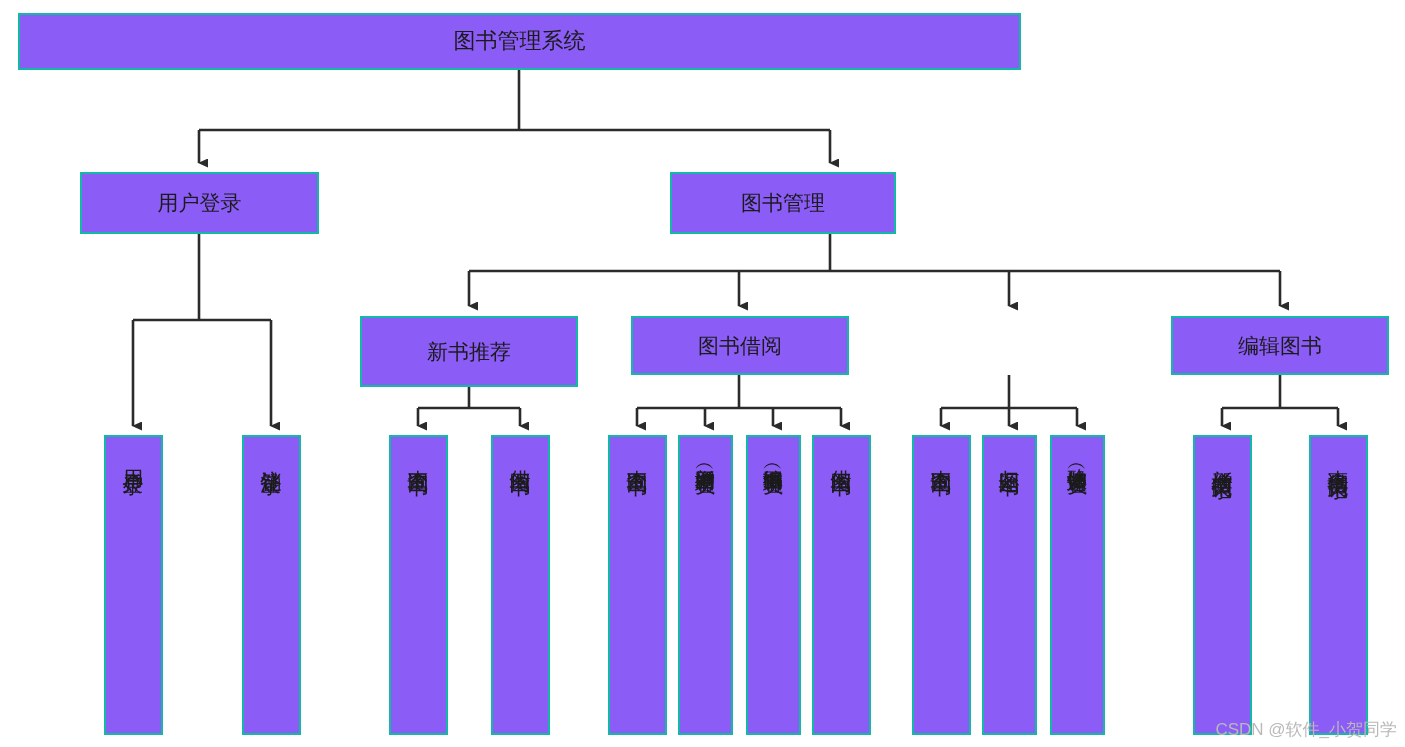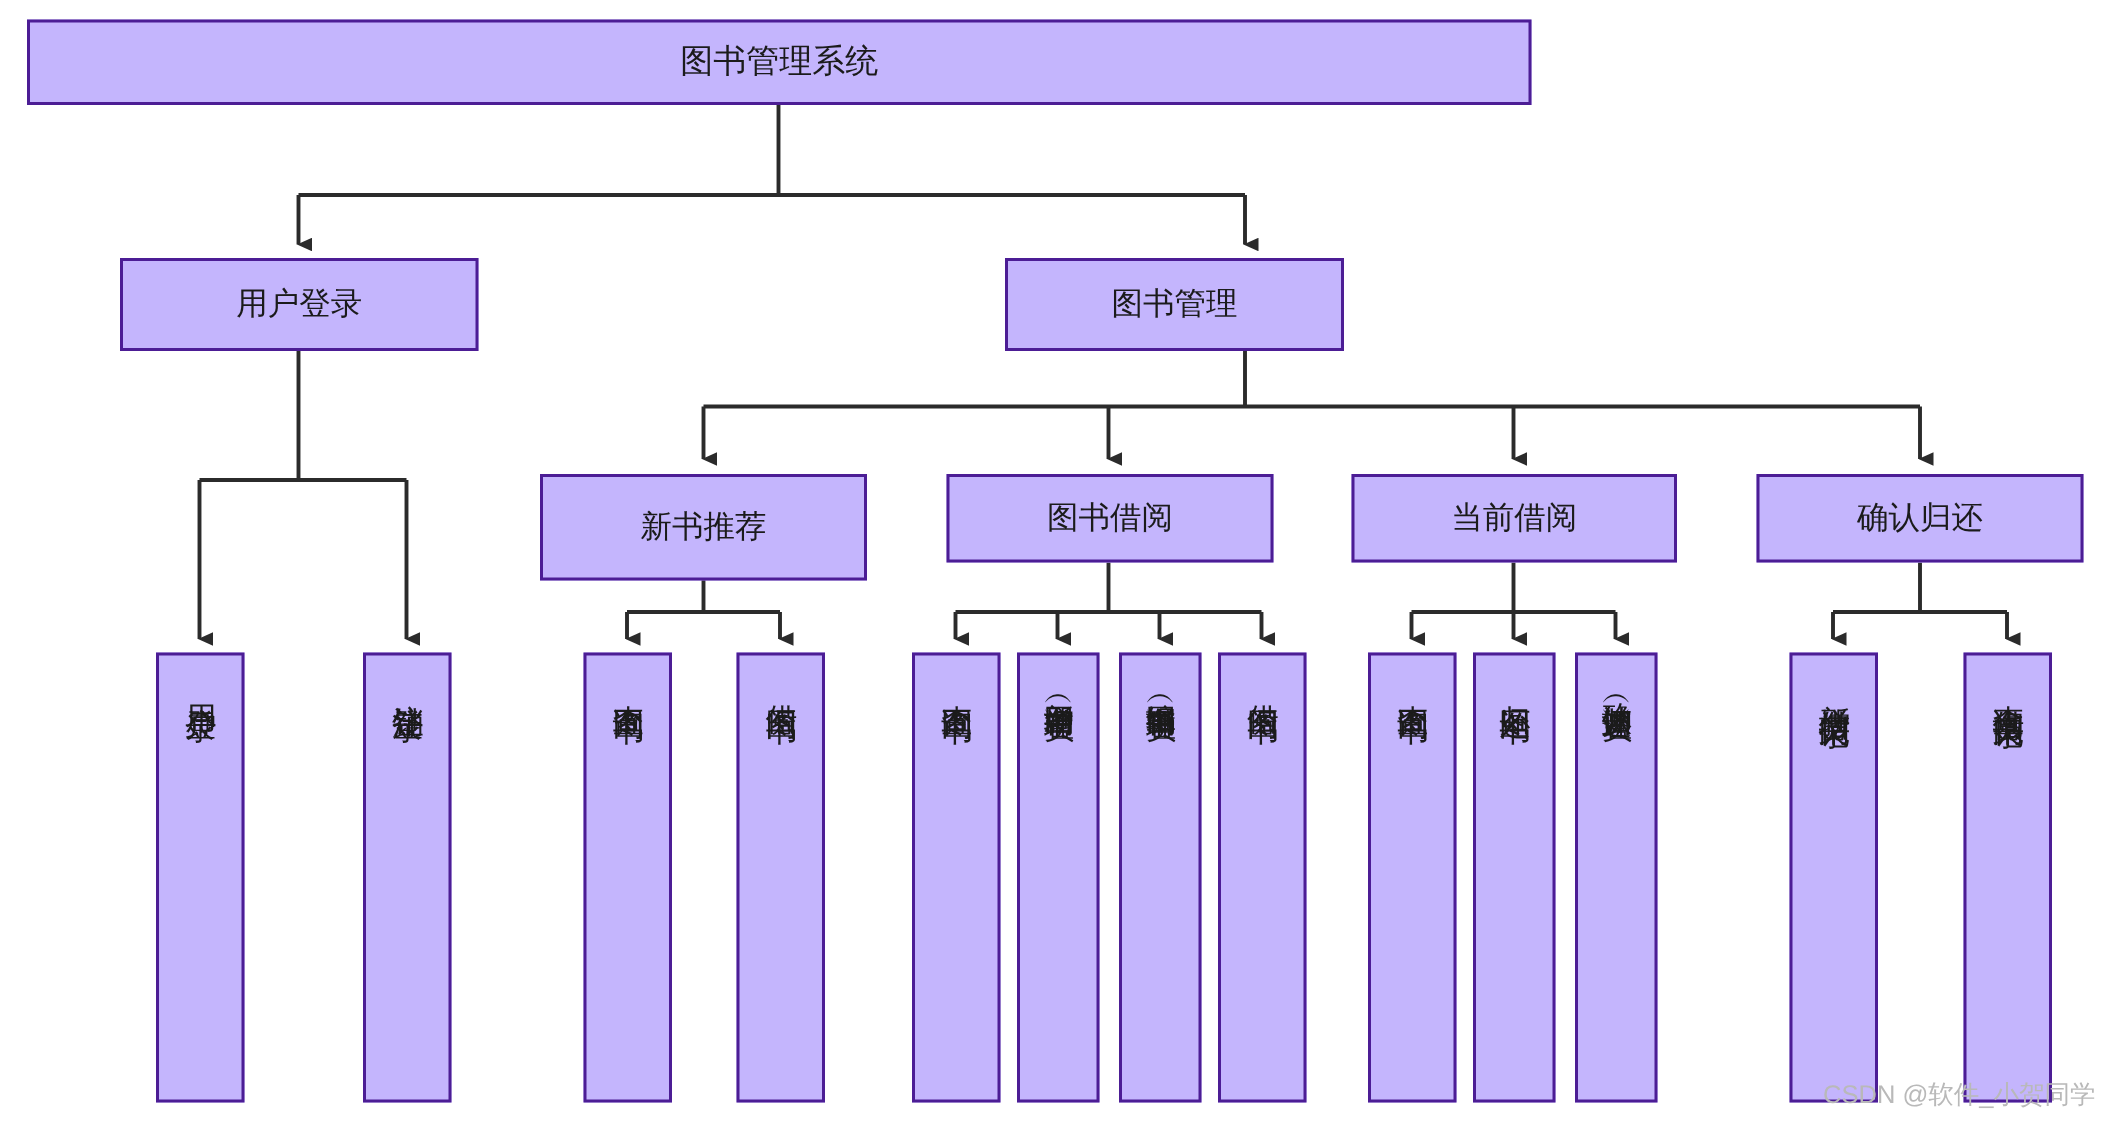--- a/index.html
+++ b/index.html
@@ -20,22 +20,22 @@
   svg#wires {
     position: absolute;
     left: 0;
     top: 0;
     width: 1405px;
     height: 747px;
   }
   .node {
     position: absolute;
     box-sizing: border-box;
-    background: #c4b5fd;
-    border: 2px solid #4c1d95;
+    background: #8b5cf6;
+    border: 2px solid #14b8a6;
     display: flex;
     align-items: center;
     justify-content: center;
     z-index: 2;
   }
   .node .label {
     color: #1b1b1b;
     line-height: 1.12;
     text-align: center;
     white-space: nowrap;
@@ -139,25 +139,22 @@
   <div class="node horiz" style="left:670px; top:172px; width:226px; height:62px;">
     <span class="label">图书管理</span>
   </div>
 
   <div class="node horiz" style="left:360px; top:316px; width:218px; height:71px;">
     <span class="label">新书推荐</span>
   </div>
   <div class="node horiz" style="left:631px; top:316px; width:218px; height:59px;">
     <span class="label">图书借阅</span>
   </div>
-  <div class="node horiz" style="left:901px; top:316px; width:217px; height:59px;">
-    <span class="label">当前借阅</span>
-  </div>
   <div class="node horiz" style="left:1171px; top:316px; width:218px; height:59px;">
-    <span class="label">确认归还</span>
+    <span class="label">编辑图书</span>
   </div>
 
   <div class="node vert" style="left:104px; top:435px; width:59px; height:300px;">
     <span class="label">用户登录</span>
   </div>
   <div class="node vert" style="left:242px; top:435px; width:59px; height:300px;">
     <span class="label">注销登录</span>
   </div>
 
   <div class="node vert" style="left:389px; top:435px; width:59px; height:300px;">

